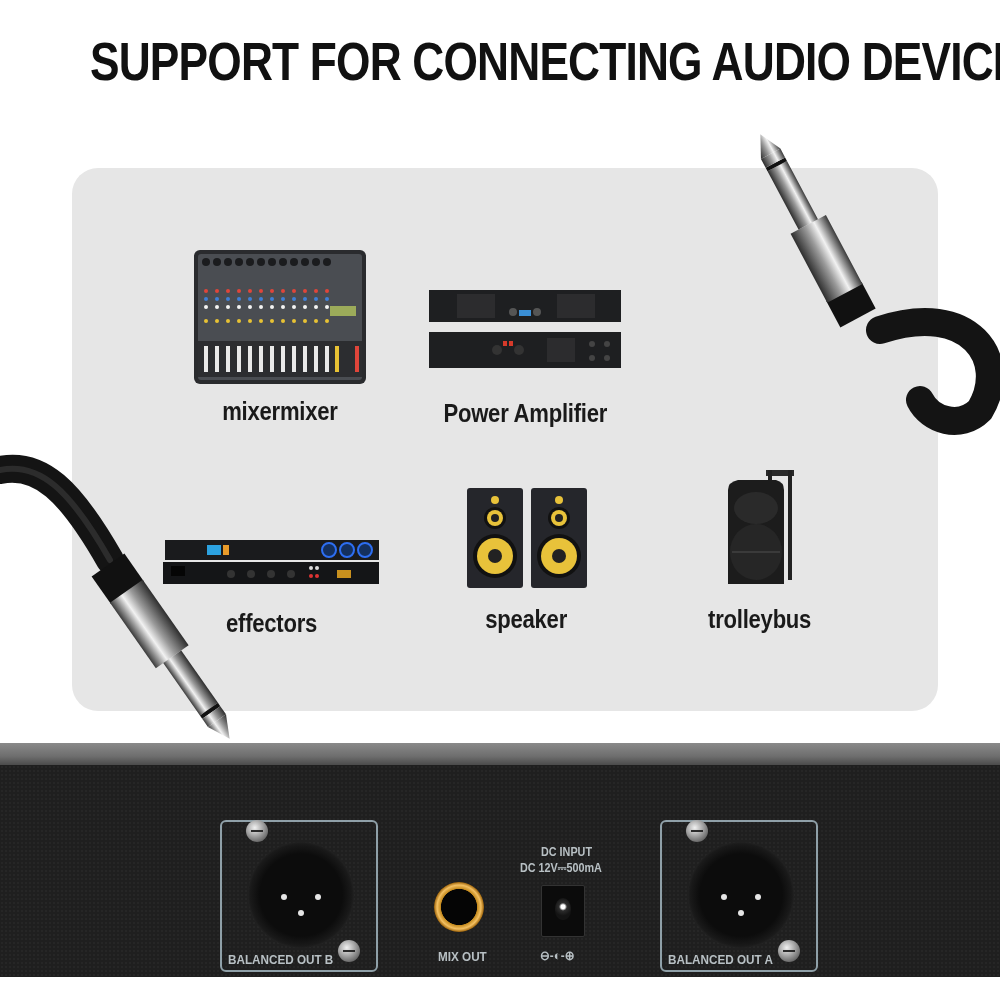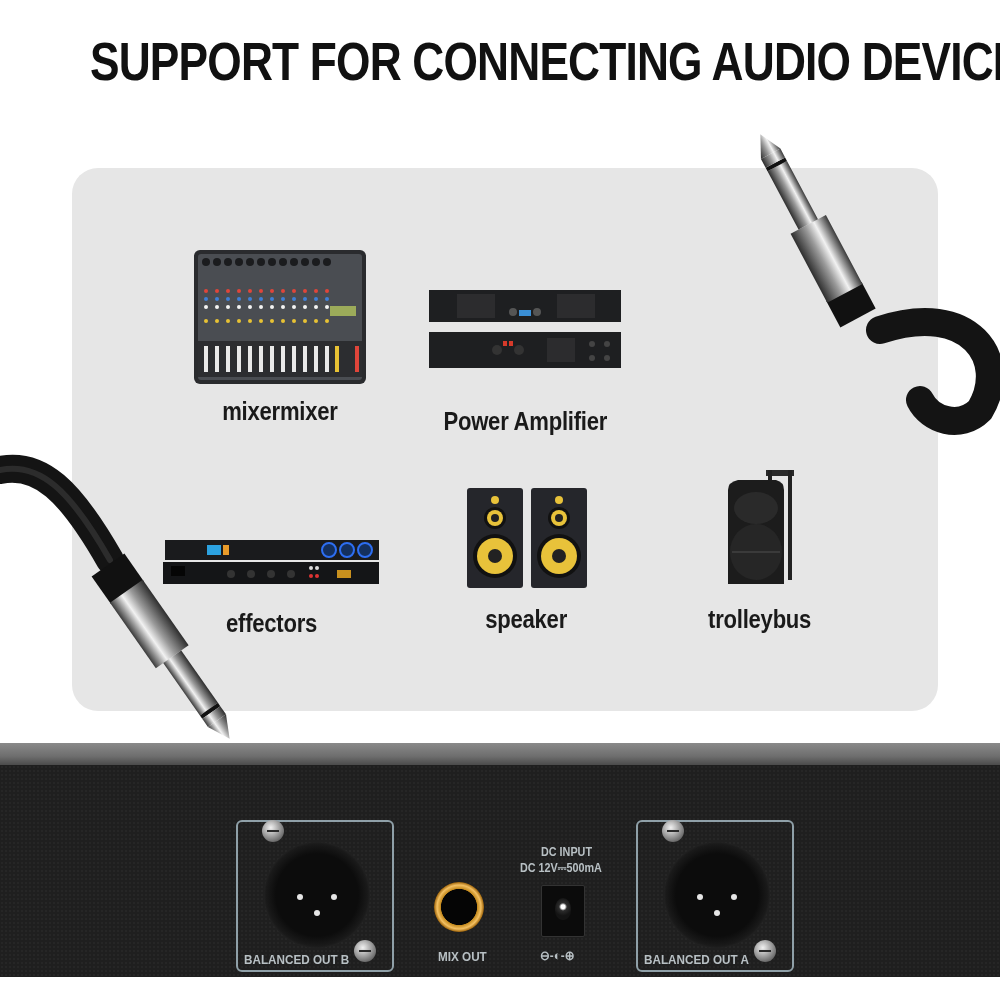--- a/index.html
+++ b/index.html
@@ -172,21 +172,21 @@
             <rect x="133" y="100" width="4" height="26"></rect>
         </g>
         <rect x="143" y="100" width="4" height="26" fill="#e8c234"></rect>
         <rect x="163" y="100" width="4" height="26" fill="#e0453a"></rect>
         <rect x="138" y="60" width="26" height="10" fill="#9cab5a"></rect>
       </svg>
     </div>
     <div class="device-label" style="margin-top:10px;">mixermixer</div>
   </div>
 
-  <div class="device" style="left:348px; top:118px; width:210px;gap:8px;">
+  <div class="device" style="left:348px; top:118px; width:210px;">
     <div class="pic" style="width:196px; height:90px;">
       <svg width="196" height="90" viewBox="0 0 196 90">
         <rect x="2" y="4" width="192" height="32" fill="#1e1f21"></rect>
         <rect x="30" y="8" width="38" height="24" fill="#2c2c2e"></rect>
         <rect x="130" y="8" width="38" height="24" fill="#2c2c2e"></rect>
         <circle cx="86" cy="26" r="4" fill="#555"></circle>
           <circle cx="110" cy="26" r="4" fill="#555"></circle>
         <rect x="92" y="24" width="12" height="6" fill="#3a8fd6"></rect>
         <rect x="2" y="46" width="192" height="36" fill="#1e1f21"></rect>
         <rect x="120" y="52" width="28" height="24" fill="#2c2c2e"></rect>
@@ -270,32 +270,32 @@
       </svg>
     </div>
     <div class="device-label" style="margin-top:14px;">trolleybus</div>
   </div>
 </div>
 
 <div class="panel-top"></div>
 <div class="panel"></div>
 <div class="panel-bottom"></div>
 
-<div class="xlr-box" style="left:236px;padding-left:36px;">
+<div class="xlr-box" style="left:220px;padding-left:36px;">
   <div class="xlr-outer">
     <div class="pin" style="left:33px; top:52px;"></div>
     <div class="pin" style="left:67px; top:52px;"></div>
     <div class="pin" style="left:50px; top:68px;"></div>
   </div>
   <div class="screw" style="left:24px; top:-2px;"></div>
   <div class="screw" style="left:116px; top:118px;"></div>
   <div class="panel-label" style="left:6px; top:130px;">BALANCED OUT B</div>
 </div>
 
-<div class="xlr-box" style="left:636px;">
+<div class="xlr-box" style="left:660px;">
   <div class="xlr-outer">
     <div class="pin" style="left:33px; top:52px;"></div>
     <div class="pin" style="left:67px; top:52px;"></div>
     <div class="pin" style="left:50px; top:68px;"></div>
   </div>
   <div class="screw" style="left:24px; top:-2px;"></div>
   <div class="screw" style="left:116px; top:118px;"></div>
   <div class="panel-label" style="left:6px; top:130px;">BALANCED OUT A</div>
 </div>
 

